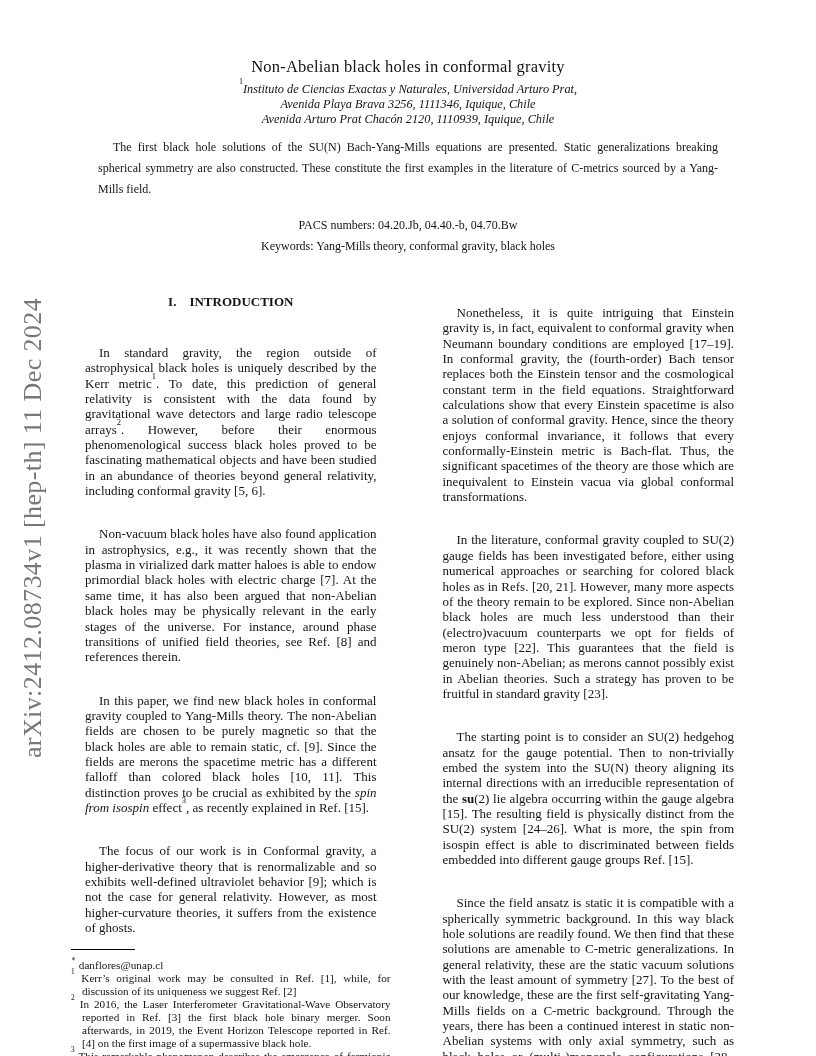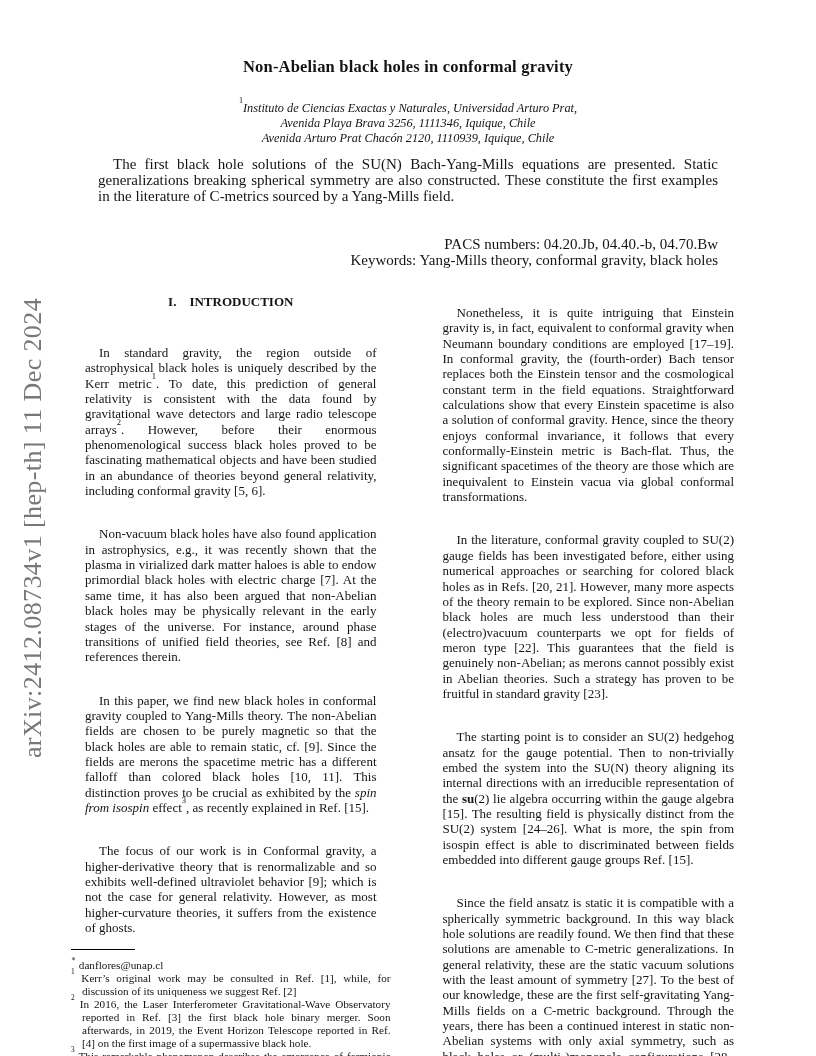--- a/index.html
+++ b/index.html
@@ -17,35 +17,35 @@
     position: absolute;
     top: 528px;
     left: 33px;
     transform: translate(-50%, -50%) rotate(-90deg);
     white-space: nowrap;
     font-size: 26px;
     color: #787878;
     letter-spacing: 0.4px;
   }
   .header { text-align: center; padding-top: 57px; }
-  .title { font-size: 16.5px; font-weight: 700; letter-spacing: 0.2px; }
+  .title { font-size: 16.5px; font-weight: 400; letter-spacing: 0.2px; }
   .author-line { font-size: 13px; margin-top: 17px; }
   sup.sp { font-size: 0.66em; position: relative; top: -0.45em; line-height: 0; }
-  .affils { margin-top: 24px; font-size: 12.3px; line-height: 14.8px; }
+  .affils { margin-top: 5px; font-size: 12.3px; line-height: 14.8px; }
   .affil-line { font-style: italic; }
   .affil-line sup.sp { font-style: normal; }
   .abstract {
     width: 620px;
     margin: 11px auto 0;
     text-align: justify;
-    font-size: 15px;
-    line-height: 16px;
+    font-size: 12px;
+    line-height: 21px;
   }
   .abs-text { text-indent: 15px; }
-  .meta { margin-top: 32px; text-align: right; }
+  .meta { margin-top: 15px; text-align: center; }
   .columns {
     position: absolute;
     top: 291px;
     left: 71px;
     width: 677px;
     height: 692px;
     display: flex;
     gap: 38px;
   }
   .col { width: 325px; display: flex; flex-direction: column; }

